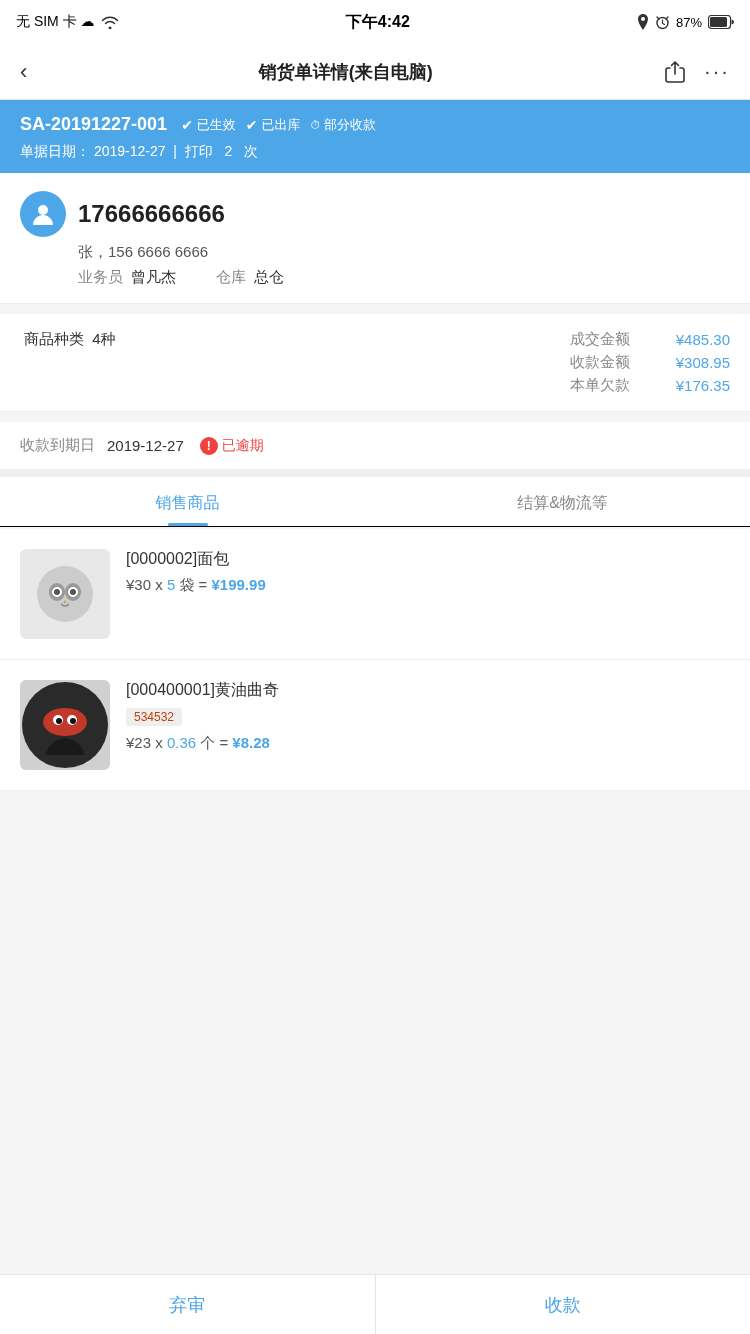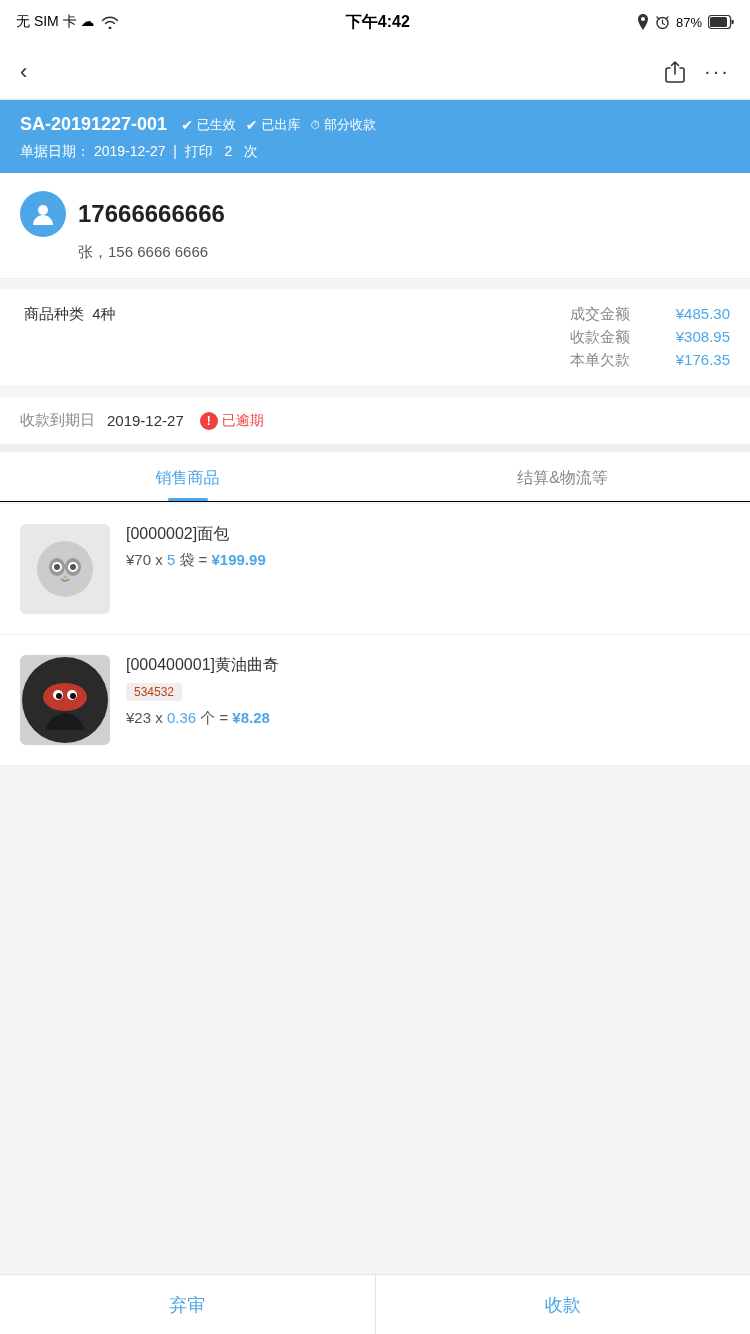--- a/index.html
+++ b/index.html
@@ -134,20 +134,21 @@
     .stats-left { font-size: 15px; color: #555; }
     .stats-left span { color: #333; font-weight: 500; margin-left: 4px; }
     .stats-right {
       display: flex;
       flex-direction: column;
       align-items: flex-end;
       gap: 4px;
     }
     .stat-row {
       display: flex;
+      align-items: center;
       gap: 20px;
       font-size: 15px;
     }
     .stat-row-label { color: #888; }
     .stat-row-value { color: #4da6e8; font-weight: 500; min-width: 80px; text-align: right; }
 
     
     .due-section {
       background: #fff;
       margin-top: 10px;
@@ -321,20 +322,21 @@
     <svg width="26" height="14" viewBox="0 0 26 14">
       <rect x="0.5" y="0.5" width="22" height="13" rx="3" stroke="#333" stroke-width="1.2" fill="none"></rect>
       <rect x="2" y="2" width="17" height="10" rx="1.5" fill="#333"></rect>
       <path d="M23.5 4.5v5a2 2 0 0 0 0-5z" fill="#333"></path>
     </svg>
   </div>
 </div>
 
 <div class="nav-bar">
   <span class="nav-back">‹</span>
+  <span class="nav-title">销货单详情(来自电脑)</span>
   <div class="nav-actions">
     <svg width="22" height="22" viewBox="0 0 22 22">
       <path d="M16 7h2a2 2 0 0 1 2 2v10a2 2 0 0 1-2 2H4a2 2 0 0 1-2-2V9a2 2 0 0 1 2-2h2" stroke="#333" stroke-width="1.6" fill="none" stroke-linecap="round"></path>
       <path d="M11 1v12M7.5 4.5L11 1l3.5 3.5" stroke="#333" stroke-width="1.6" fill="none" stroke-linecap="round" stroke-linejoin="round"></path>
     </svg>
     <span class="nav-more">···</span>
   </div>
 </div>
 
 <div class="header-banner">
@@ -371,20 +373,30 @@
   <div class="customer-main-row">
     <div class="avatar">
       <svg width="28" height="28" viewBox="0 0 28 28">
         <circle cx="14" cy="10" r="5" fill="#fff"></circle>
         <path d="M4 25c0-5.5 4.5-10 10-10s10 4.5 10 10" fill="#fff"></path>
       </svg>
     </div>
     <span class="customer-name">17666666666</span>
   </div>
   <div class="customer-detail">张，156 6666 6666</div>
+  <div class="customer-meta">
+    <div class="meta-item">
+      <span class="meta-label">业务员</span>
+      <span class="meta-value">曾凡杰</span>
+    </div>
+    <div class="meta-item">
+      <span class="meta-label">仓库</span>
+      <span class="meta-value">总仓</span>
+    </div>
+  </div>
 </div>
 
 <div class="stats-section">
   <div class="stats-left">
     <span>商品种类</span>
     <span>4种</span>
   </div>
   <div class="stats-right">
     <div class="stat-row">
       <span class="stat-row-label">成交金额</span>
@@ -428,21 +440,21 @@
         <circle cx="38" cy="28" r="5" fill="#fff"></circle>
         <circle cx="22" cy="28" r="3" fill="#555"></circle>
         <circle cx="38" cy="28" r="3" fill="#555"></circle>
         <path d="M26 40 Q30 44 34 40" stroke="#888" stroke-width="1.5" fill="none"></path>
         <polygon points="30,36 28,39 32,39" fill="#d4a44c"></polygon>
       </svg>
     </div>
     <div class="product-info">
       <div class="product-name">[0000002]面包</div>
       <div class="product-price-row">
-        <span>¥70</span>
+        <span>¥30</span>
         <span> x </span>
         <span class="qty">5</span>
         <span>袋</span>
         <span> = </span>
         <span class="total">¥199.99</span>
       </div>
     </div>
   </div>
 
   <div class="product-item">

